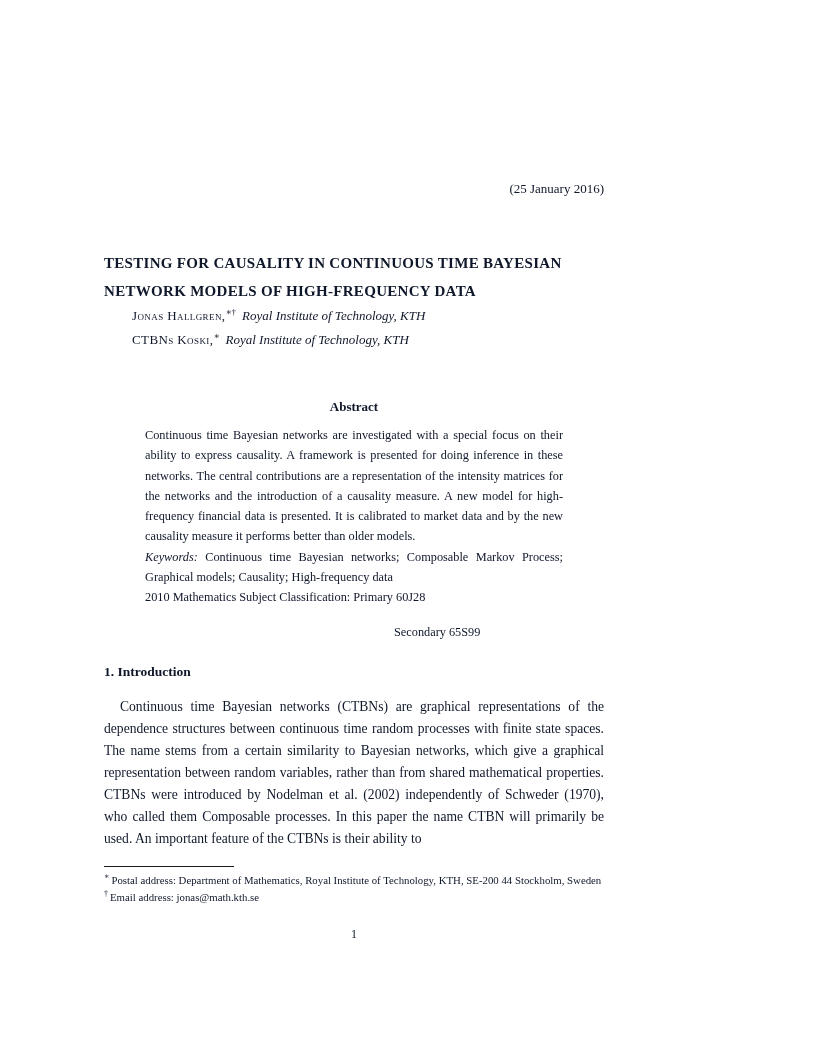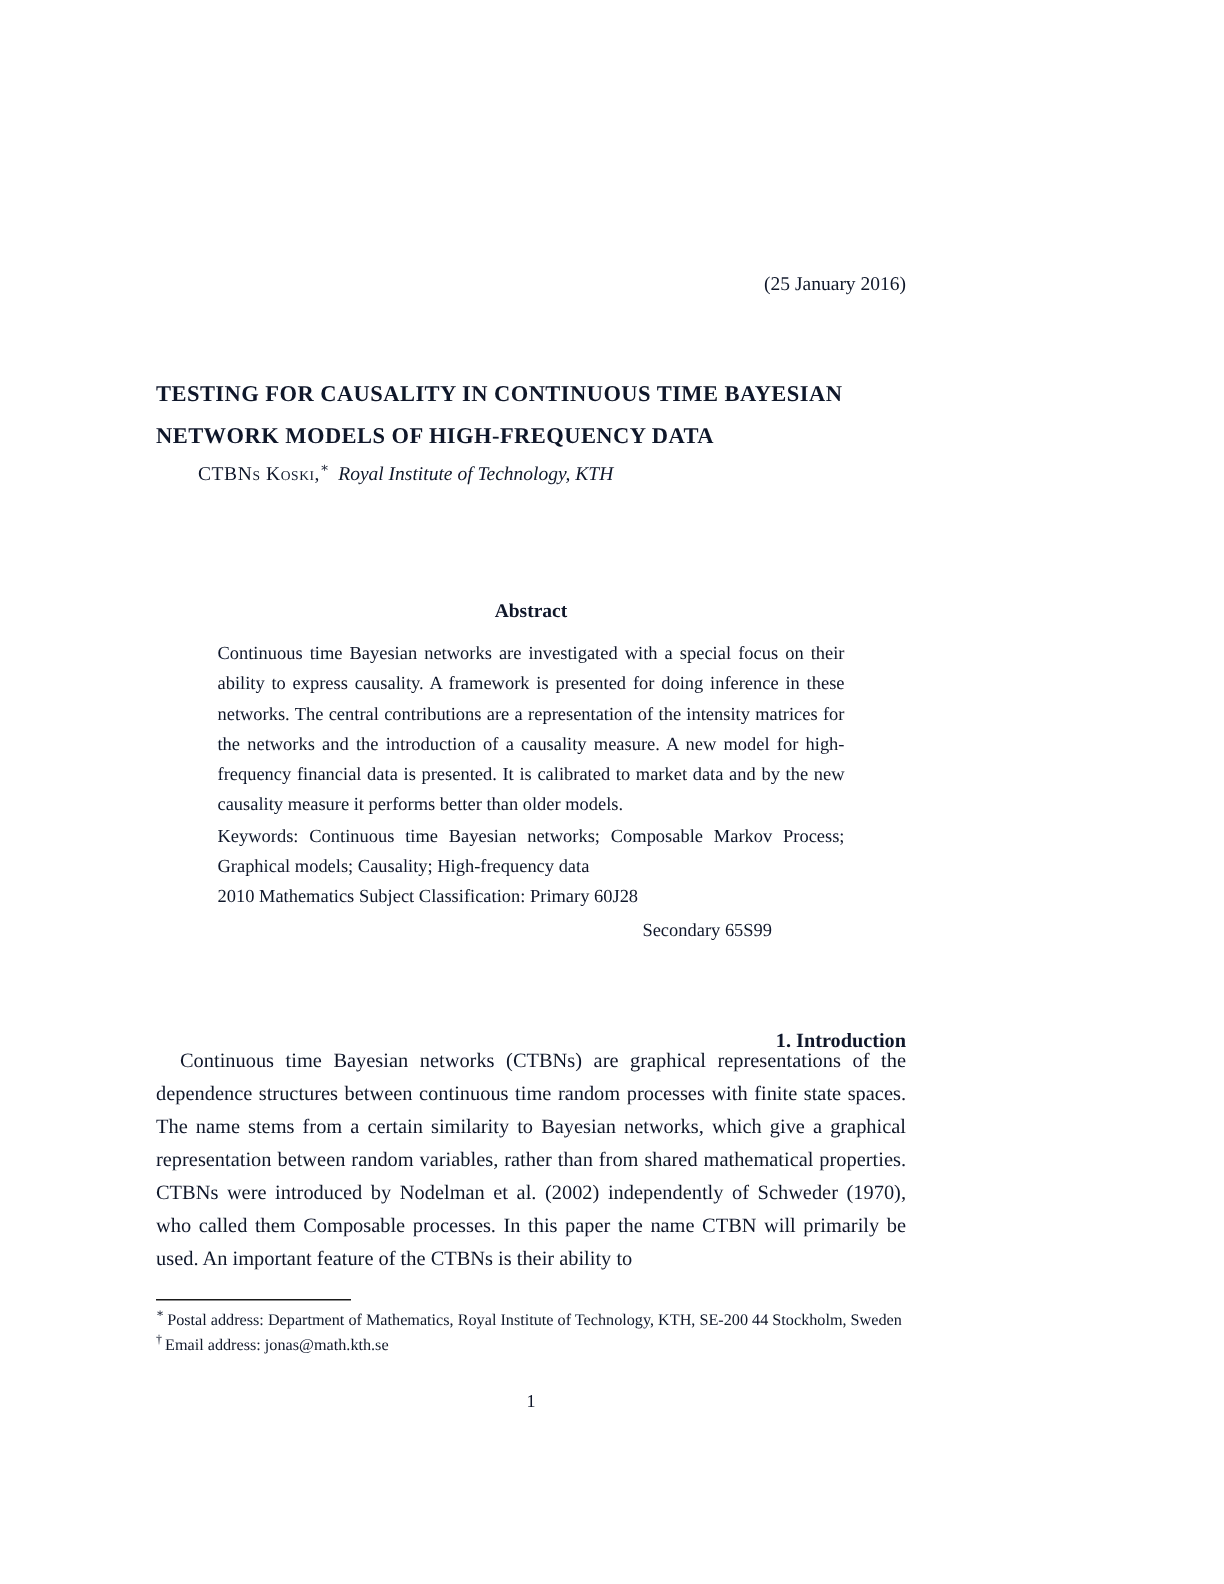--- a/index.html
+++ b/index.html
@@ -82,34 +82,33 @@
   }
   .abstract-text,
   .keywords-line,
   .msc-line1 {
     margin: 0;
     font-size: 12.3px;
     line-height: 20.3px;
     text-align: justify;
   }
   .msc-line2 {
-    margin: 2px;
+    margin: 14px;
     font-size: 12.3px;
     line-height: 20.3px;
     padding-left: 235px;
-    text-align: center;
   }
-  .keywords-label { }
+  .keywords-label { font-style: italic; }
   .section-heading {
     position: absolute;
-    top: 686px;
+    top: 664px;
     left: 0;
     width: 100%;
     margin: 0;
-    text-align: right;
+    text-align: left;
     font-size: 13.5px;
     font-weight: bold;
   }
   .body-paragraph {
     position: absolute;
     top: 696px;
     left: 0;
     width: 100%;
     margin: 0;
     font-size: 13.6px;
@@ -157,20 +156,23 @@
 
     <div class="date-line">(25 January 2016)</div>
 
     <h1 class="paper-title">
       <span>TESTING FOR CAUSALITY IN CONTINUOUS TIME BAYESIAN</span>
       <span>NETWORK MODELS OF HIGH-FREQUENCY DATA</span>
     </h1>
 
     <div class="authors">
       <div class="author-row">
+        <span class="author-name">Jonas Hallgren,</span><sup class="author-marks">∗†</sup><span class="author-affiliation">Royal Institute of Technology, KTH</span>
+      </div>
+      <div class="author-row">
         <span class="author-name">CTBNs Koski,</span><sup class="author-marks">∗</sup><span class="author-affiliation">Royal Institute of Technology, KTH</span>
       </div>
     </div>
 
     <div class="abstract">
       <div class="abstract-heading">Abstract</div>
       <p class="abstract-text">Continuous time Bayesian networks are investigated with a special focus on their ability to express causality. A framework is presented for doing inference in these networks. The central contributions are a representation of the intensity matrices for the networks and the introduction of a causality measure. A new model for high-frequency financial data is presented. It is calibrated to market data and by the new causality measure it performs better than older models.</p>
       <p class="keywords-line"><span class="keywords-label">Keywords:</span><span> Continuous time Bayesian networks; Composable Markov Process; Graphical models; Causality; High-frequency data</span></p>
       <p class="msc-line1">2010 Mathematics Subject Classification: Primary 60J28</p>
       <p class="msc-line2">Secondary 65S99</p>

